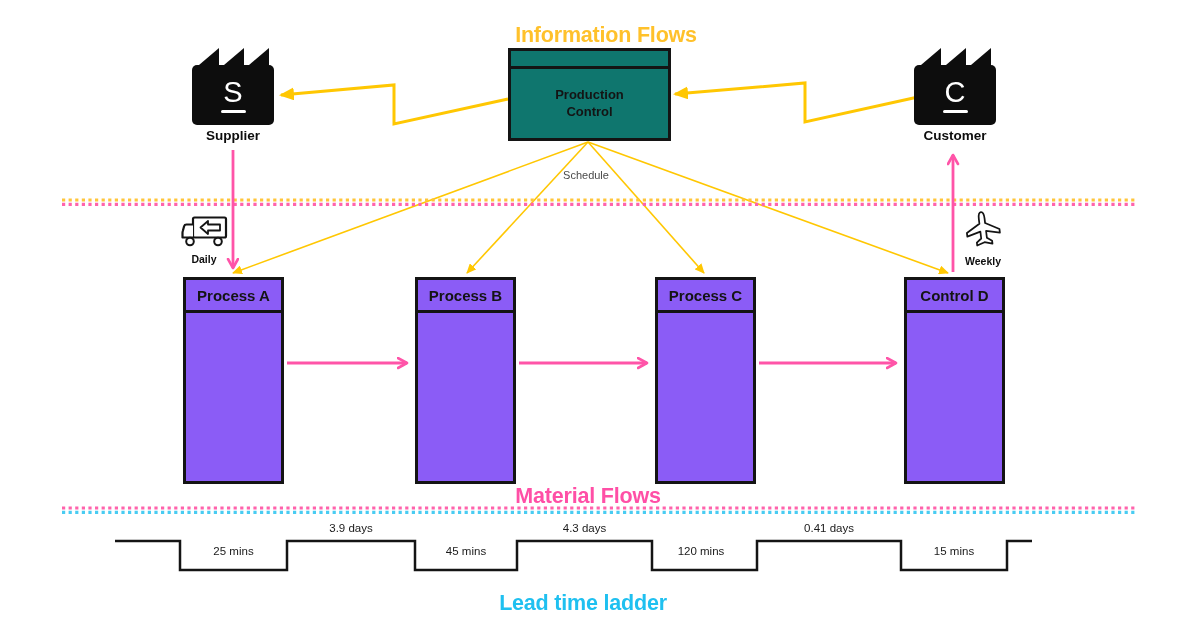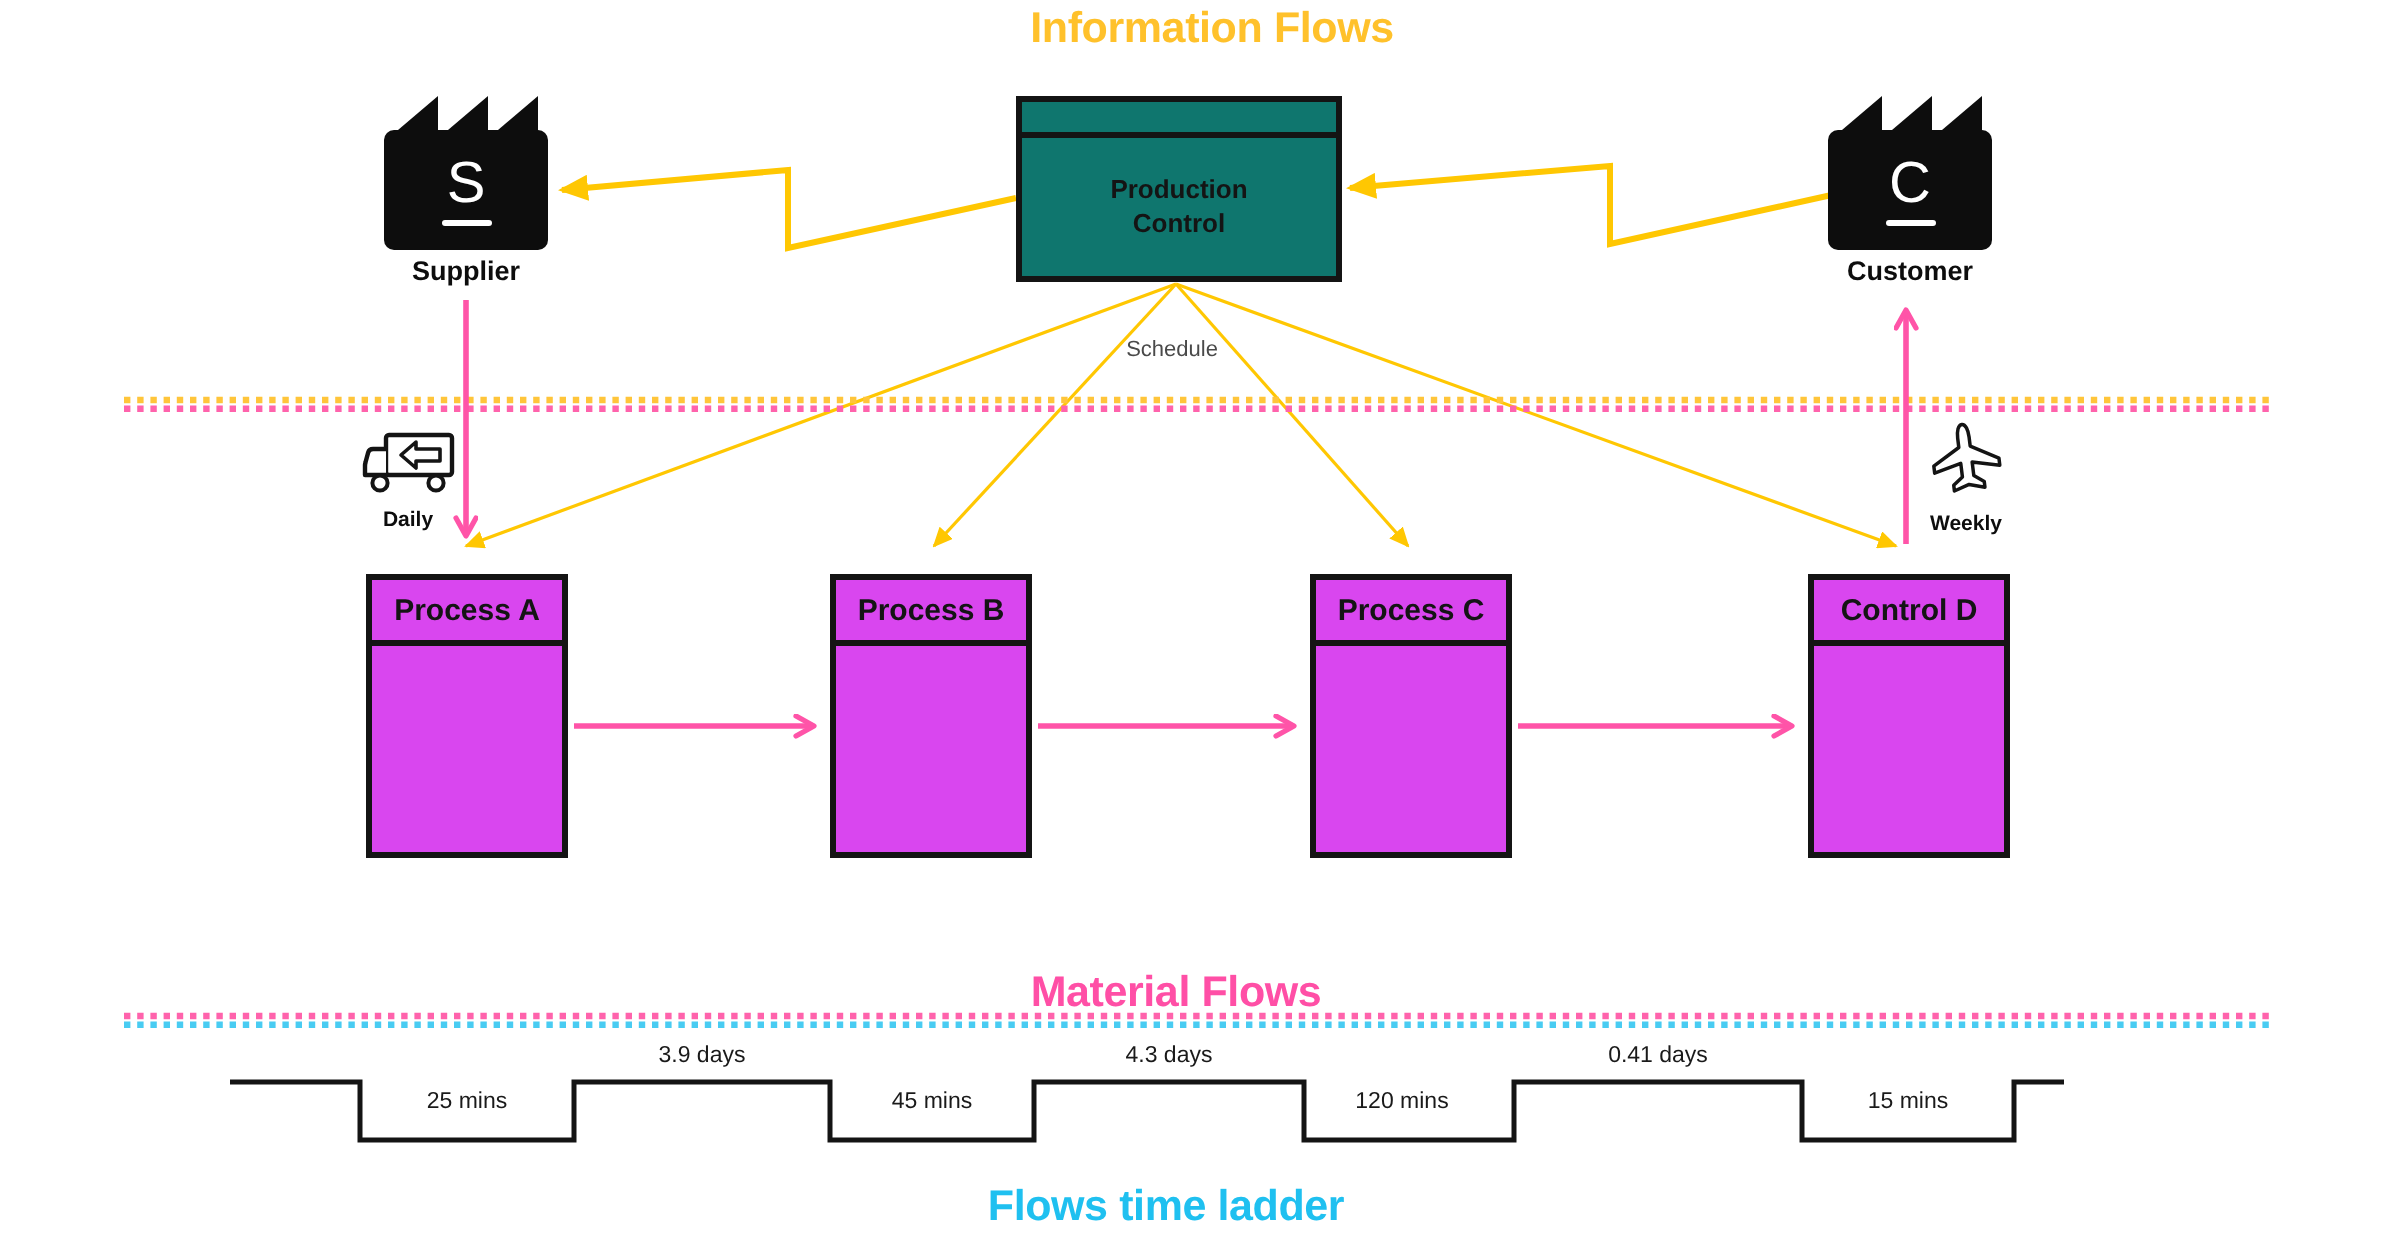--- a/index.html
+++ b/index.html
@@ -15,21 +15,21 @@
   .ln-pink    { stroke:var(--arrow-pink,    #FF54A8); fill:none; }
   .dot-y      { stroke:var(--divider-yellow,#FFC53A); fill:none; }
   .dot-p      { stroke:var(--divider-pink,  #FF63AC); fill:none; }
   .dot-c      { stroke:var(--divider-cyan,  #49CCF2); fill:none; }
   .ladder-ln  { stroke:var(--ink,#141414); fill:none; }
   .ink-stroke { stroke:var(--ink,#141414); }
 
   
   .band-title { position:absolute; left:0; width:1176px; text-align:center;
                 font-size:21.5px; font-weight:bold; letter-spacing:-0.2px; z-index:2; }
-  .t-info   { top:2px;   color:var(--information-yellow,#FFC12B);padding-left:36px; }
+  .t-info   { top:23px;   color:var(--information-yellow,#FFC12B);padding-left:36px; }
   .t-mat    { top:484px; color:var(--material-pink,#FF4FA6); }
   .t-lead   { top:591px; color:var(--leadtime-cyan,#1FC0F0); width:1166px; }
 
   
   .factory { position:absolute; top:48px; width:82px; z-index:2; text-align:center; }
   .fac-roof { display:flex; gap:5px; padding-left:7px; height:17px; }
   .tri { width:0; height:0; border-bottom:17px solid #0d0d0d; border-left:20px solid transparent; }
   .fac-body { height:60px; background:#0d0d0d; border-radius:5px;
               display:flex; flex-direction:column; align-items:center; justify-content:center; }
   .monogram { color:#fff; font-size:29px; line-height:1; font-weight:normal; }
@@ -38,22 +38,22 @@
 
   
   .pc-box { position:absolute; left:508px; top:48px; width:163px; height:93px;
             border:3px solid #141414; background:#0f766e; z-index:2;
             display:flex; flex-direction:column; }
   .pc-band { height:18px; border-bottom:3px solid #141414; }
   .pc-main { flex:1; display:flex; align-items:center; justify-content:center; }
   .pc-label { width:92px; text-align:center; font-weight:bold; font-size:13px; line-height:1.3; }
 
   
-  .process { position:absolute; top:287px; width:101px; height:142px;
-             border:3px solid #141414; background:#d946ef; z-index:2; }
+  .process { position:absolute; top:277px; width:101px; height:207px;
+             border:3px solid #141414; background:#8b5cf6; z-index:2; }
   .process-header { height:33px; border-bottom:3px solid #141414;
                     display:flex; align-items:center; justify-content:center;
                     font-weight:bold; font-size:15px; white-space:nowrap; }
 
   
   .schedule { position:absolute; left:536px; top:169px; width:100px; text-align:center;
               font-size:11px; color:var(--schedule-gray,#4A4A4A); z-index:2; }
   .freight { position:absolute; z-index:2; text-align:center; }
   .freight-label { font-weight:bold; font-size:10.5px; color:#0d0d0d; margin-top:1px; }
   .f-truck { left:179px; top:215px; width:50px; }
@@ -100,21 +100,21 @@
     <path d="M953,272 L953,155" class="ln-pink" stroke-width="2.8" marker-end="url(#mkPink)"></path>
     <path d="M287,363 L407,363" class="ln-pink" stroke-width="2.8" marker-end="url(#mkPink)"></path>
     <path d="M519,363 L647,363" class="ln-pink" stroke-width="2.8" marker-end="url(#mkPink)"></path>
     <path d="M759,363 L896,363" class="ln-pink" stroke-width="2.8" marker-end="url(#mkPink)"></path>
 
     <polyline points="115,541 180,541 180,570 287,570 287,541 415,541 415,570 517,570 517,541 652,541 652,570 757,570 757,541 901,541 901,570 1007,570 1007,541 1032,541" class="ladder-ln" stroke-width="2.5"></polyline>
   </svg>
 
   <div class="band-title t-info">Information Flows</div>
   <div class="band-title t-mat">Material Flows</div>
-  <div class="band-title t-lead">Flows time ladder</div>
+  <div class="band-title t-lead">Lead time ladder</div>
 
   <div class="factory" style="left:192px">
     <div class="fac-roof">
       <i class="tri"></i>
         <i class="tri"></i>
         <i class="tri"></i>
     </div>
     <div class="fac-body">
       <div class="monogram">S</div>
       <div class="mono-underline"></div>

